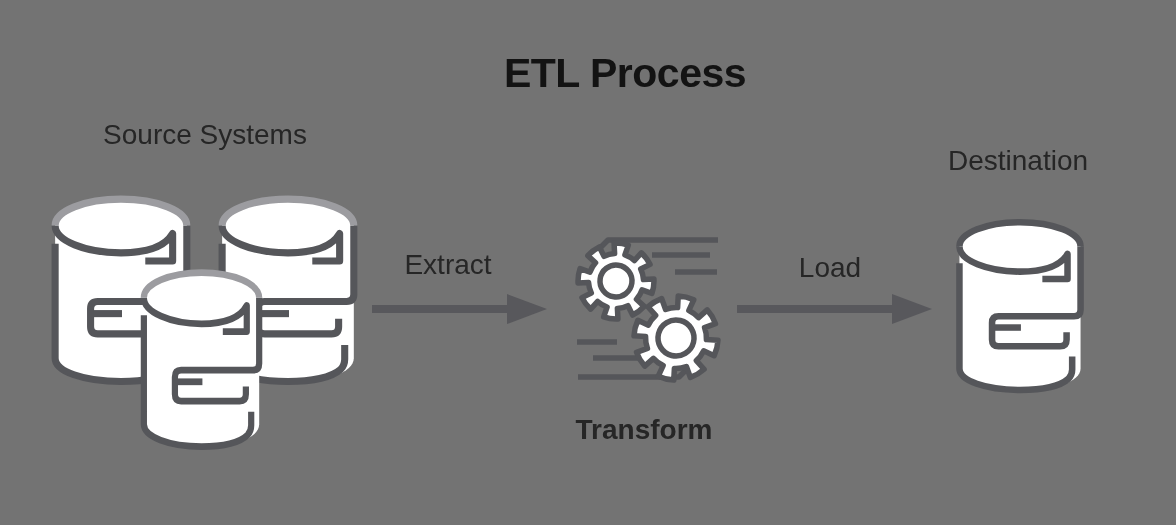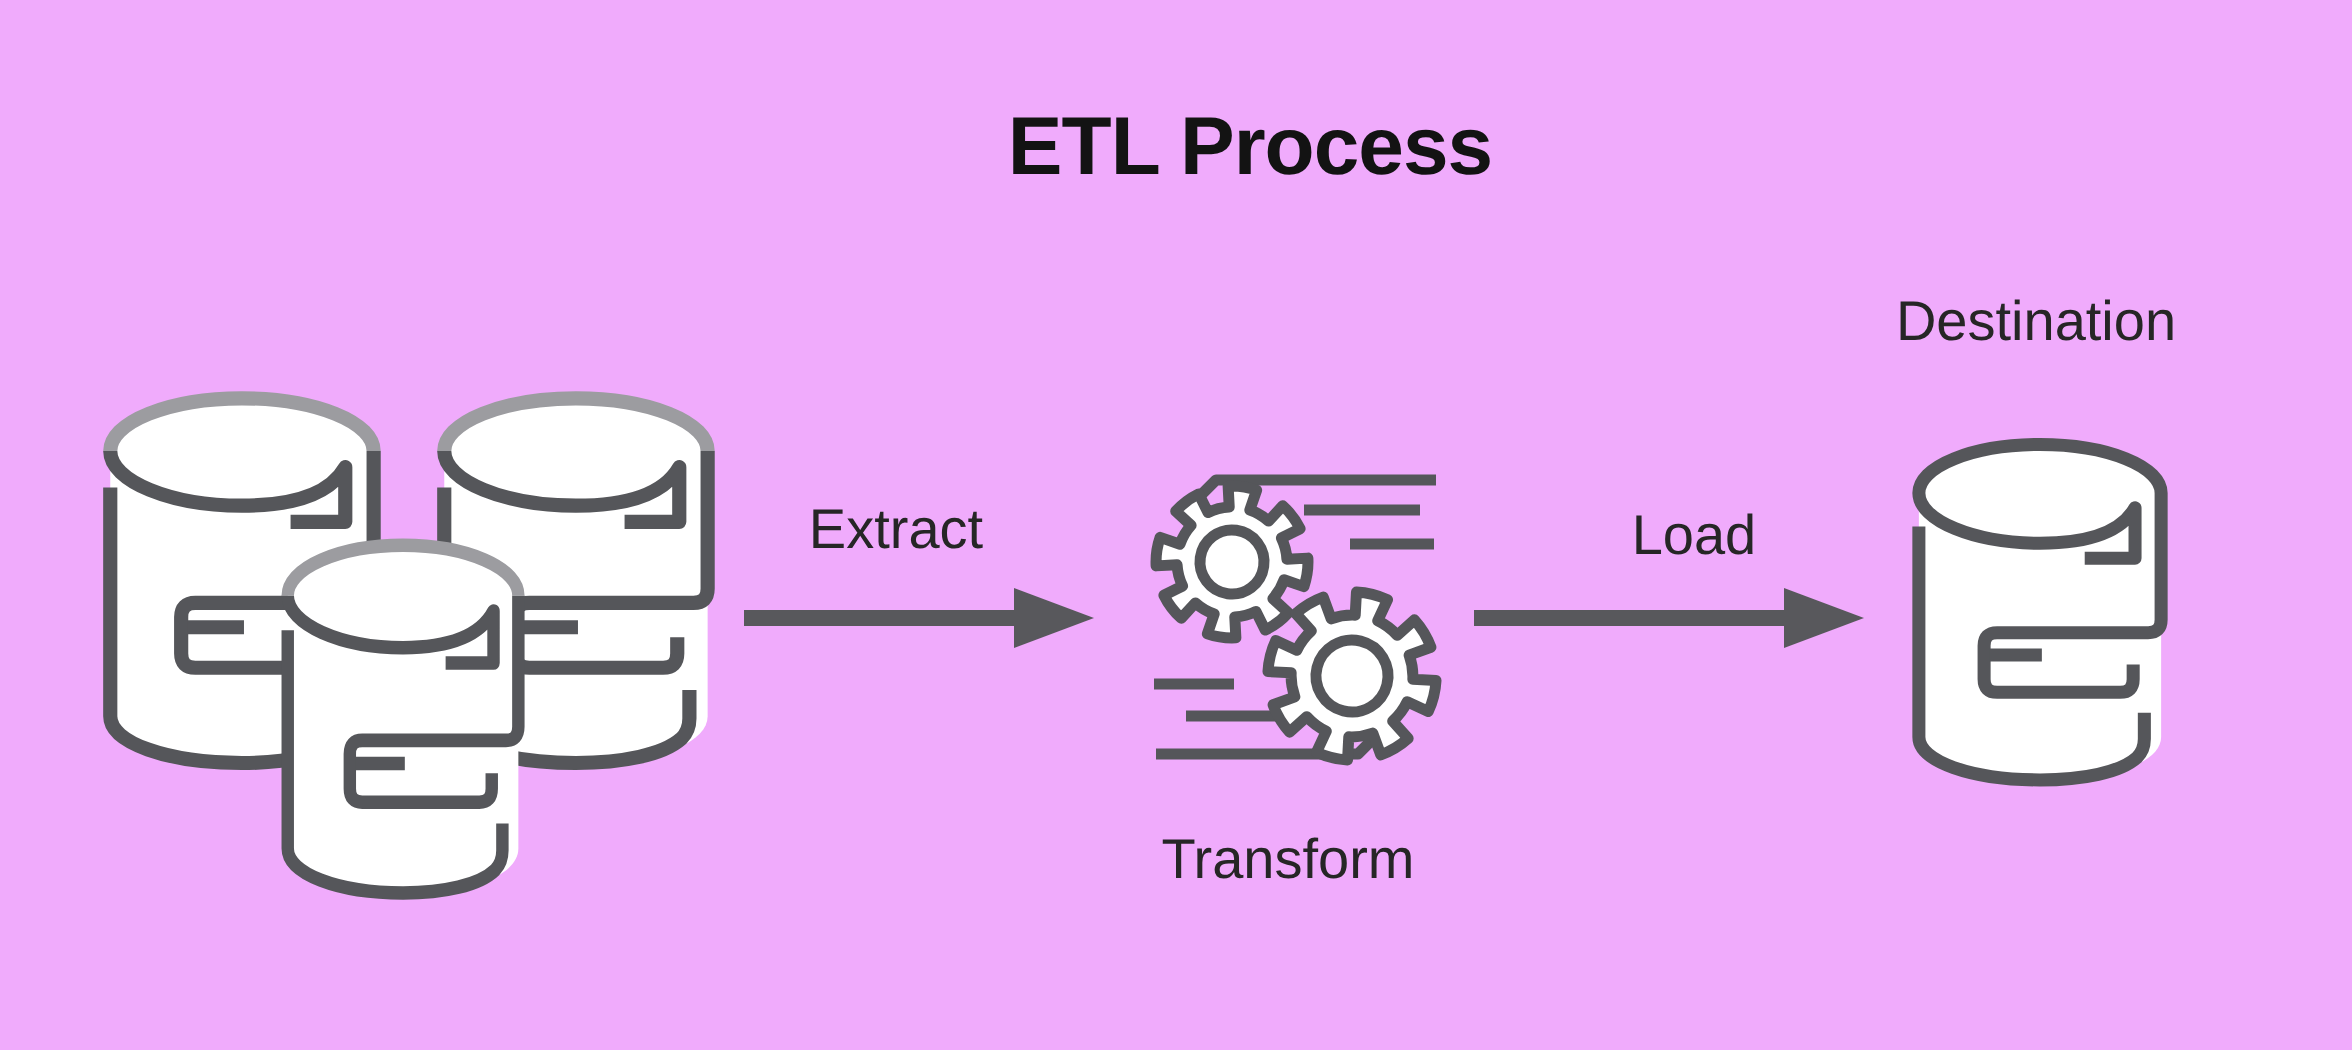--- a/index.html
+++ b/index.html
@@ -1,47 +1,48 @@
 <!DOCTYPE html>
 <html><head>
 <meta charset="utf-8">
 <style>
   html,body{margin:0;padding:0;background:#ffffff;}
   .canvas{
-    position:relative;width:1176px;height:525px;background:#f0abfc;
+    position:relative;width:1176px;height:525px;background:#737373;
     font-family:"Liberation Sans", sans-serif;overflow:hidden;
   }
   .title{
     position:absolute;left:80px;top:50px;width:1090px;
     text-align:center;font-size:41px;font-weight:700;letter-spacing:-0.5px;
     color:#131313;
   }
   .label{
     position:absolute;text-align:center;font-size:28px;font-weight:400;
     color:#262626;
   }
   .lbl-source   {left:55px;  top:119px; width:300px;}
   .lbl-dest     {left:928px; top:145px; width:180px;}
   .lbl-extract  {left:368px; top:249px; width:160px;}
-  .lbl-load     {left:767px; top:252px; width:160px;}
-  .lbl-transform{left:564px; top:414px; width:160px;}
+  .lbl-load     {left:750px; top:252px; width:160px;}
+  .lbl-transform{left:564px; top:414px; width:160px;font-weight:bold;}
   .icon-svg{position:absolute;}
   .src-icon {left:40px;  top:185px;}
   .tr-icon  {left:570px; top:232px;}
   .dst-icon {left:950px; top:212px;}
   .arrow-extract{left:370px; top:292px;}
   .arrow-load   {left:735px; top:292px;}
 </style>
 </head>
 <body>
 
 <div class="canvas">
 
   <div class="title">ETL Process</div>
 
+  <div class="label lbl-source">Source Systems</div>
   <div class="label lbl-extract">Extract</div>
   <div class="label lbl-dest">Destination</div>
   <div class="label lbl-load">Load</div>
   <div class="label lbl-transform">Transform</div>
 
   <svg class="icon-svg src-icon" width="330" height="300" viewBox="0 0 330 300">
     <defs>
       <g id="db-cyl" stroke="#55565A" stroke-width="7" fill="none" stroke-linejoin="round" stroke-linecap="butt">
         <path d="M10 37 A65 26 0 0 1 140 37 L140 168 C140 182 112 192 75 192 C38 192 10 182 10 168 Z" fill="#ffffff" stroke="none"></path>
         <path d="M10 55 L10 168 C10 181 38 191 75 191 C98 191 118 187 127 179 Q131 175 131 169 L131 155"></path>

